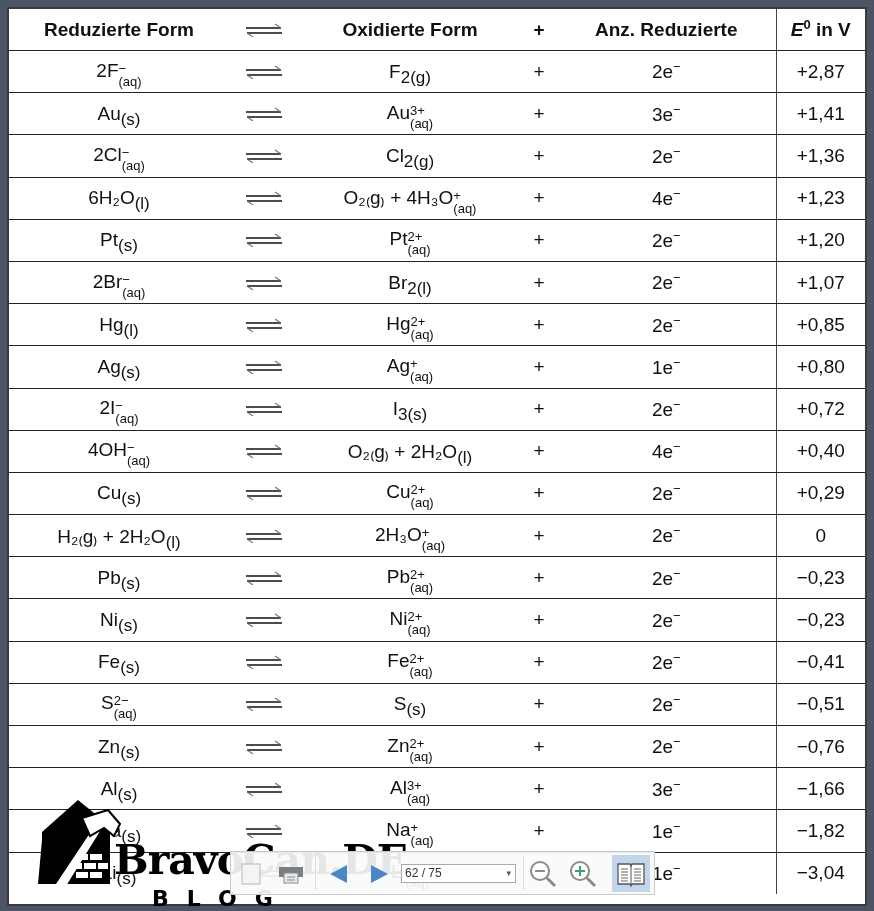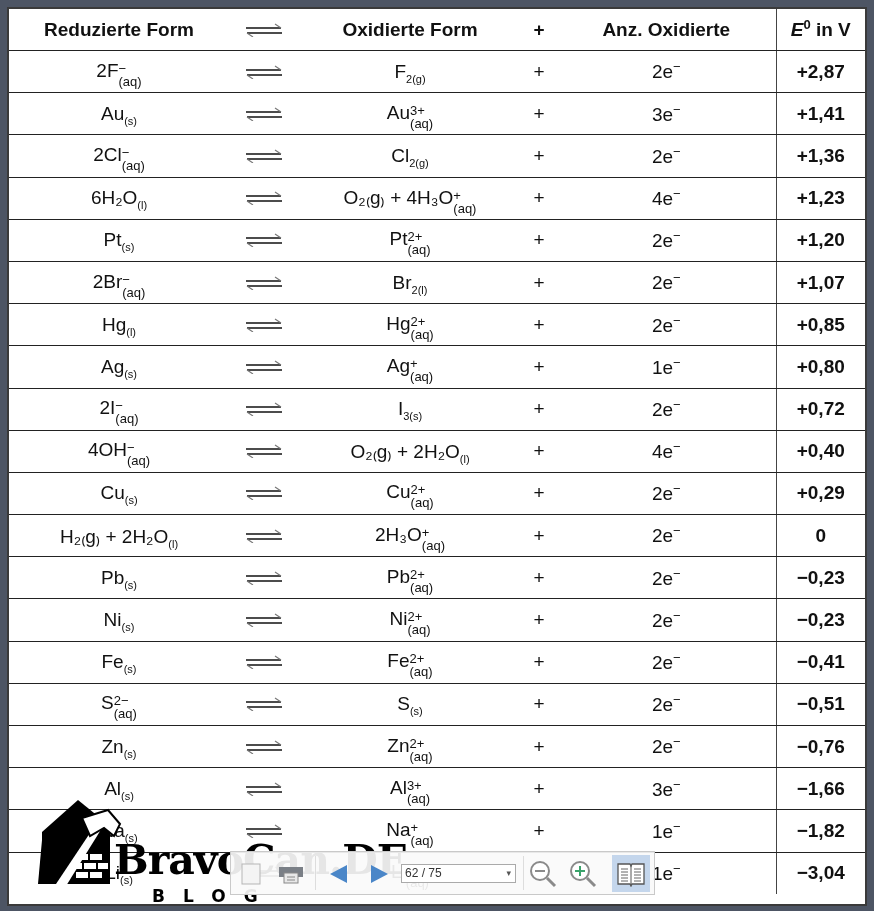--- a/index.html
+++ b/index.html
@@ -30,41 +30,41 @@
     }
     table.pot th { height: 41px; font-weight: bold; font-size: 19px; }
     table.pot td { height: 41.2px; font-size: 19px; }
     table.pot tr:last-child td { border-bottom: none; }
     col.c-red { width: 220px; }
     col.c-arr { width: 70px; }
     col.c-ox { width: 222px; }
     col.c-plus { width: 36px; }
     col.c-el { width: 219px; }
     col.c-e0 { width: 89px; }
-    .e0 { border-left: 1.5px solid #444; font-weight: bold; }
+    .e0 { border-left: 1.5px solid #444; }
     th.e0 { font-weight: normal; }
     .ss { display: inline-block; vertical-align: middle; line-height: 1; text-align: left; font-size: 13px; position: relative; top: 3px; }
     .ss .sup, .ss .sub { display: block; }
     .ss .sup { margin-bottom: 0px; }
-    .sub1 { font-size: 11px; position: relative; top: 5px; }
+    .sub1 { font-size: 17px; position: relative; top: 5px; }
     .arrow svg { display: block; margin: 0 auto; }
     .emi { font-style: italic; }
     
     .logo {
       position: absolute; left: 38px; top: 796px; width: 340px; height: 115px;
       pointer-events: auto;
     }
     .logo .brand {
       position: absolute; left: 76px; top: 40px;
       font-family: "DejaVu Serif", serif; font-weight: bold; font-size: 41px;
       color: #000; letter-spacing: -1px;
     }
     .logo .blog {
       position: absolute; left: 114px; top: 90px;
-      font-family: "DejaVu Sans", sans-serif; font-weight: bold; font-size: 17px;
+      font-family: "DejaVu Sans", sans-serif; font-weight: bold; font-size: 22px;
       letter-spacing: 18px; color: #000;
     }
     
     .toolbar {
       position: absolute; left: 230px; top: 851px; width: 425px; height: 44px;
       background: rgba(250,250,250,0.92);
       border: 1px solid #c9c9c9;
       box-sizing: border-box;
     }
     .tb-btn { position: absolute; top: 6px; height: 32px; display: flex; align-items: center; justify-content: center; }
@@ -94,21 +94,21 @@
       <tr>
         <th>Reduzierte Form</th>
         <th><span class="arrow"><svg width="40" height="14" viewBox="0 0 40 14">
                 <line x1="2" y1="5" x2="37" y2="5" stroke="#111" stroke-width="1.6"></line>
                 <line x1="37" y1="5" x2="31" y2="1" stroke="#777" stroke-width="1.2"></line>
                 <line x1="3" y1="10" x2="38" y2="10" stroke="#111" stroke-width="1.6"></line>
                 <line x1="3" y1="10" x2="9" y2="14" stroke="#777" stroke-width="1.2"></line>
               </svg></span></th>
         <th>Oxidierte Form</th>
         <th>+</th>
-        <th>Anz. Oxidierte</th>
+        <th>Anz. Reduzierte</th>
         <th class="e0"><span class="emi">E</span><sup style="font-size:13px">0</sup><span> in V</span></th>
       </tr>
     </thead>
     <tbody id="tbody">
         <tr>
           <td class="species"><span>2F</span><span class="ss"><span class="sup">−</span><span class="sub">(aq)</span></span></td>
           <td><span class="arrow"><svg width="40" height="14" viewBox="0 0 40 14">
                 <line x1="2" y1="5" x2="37" y2="5" stroke="#111" stroke-width="1.6"></line>
                 <line x1="37" y1="5" x2="31" y2="1" stroke="#777" stroke-width="1.2"></line>
                 <line x1="3" y1="10" x2="38" y2="10" stroke="#111" stroke-width="1.6"></line>

